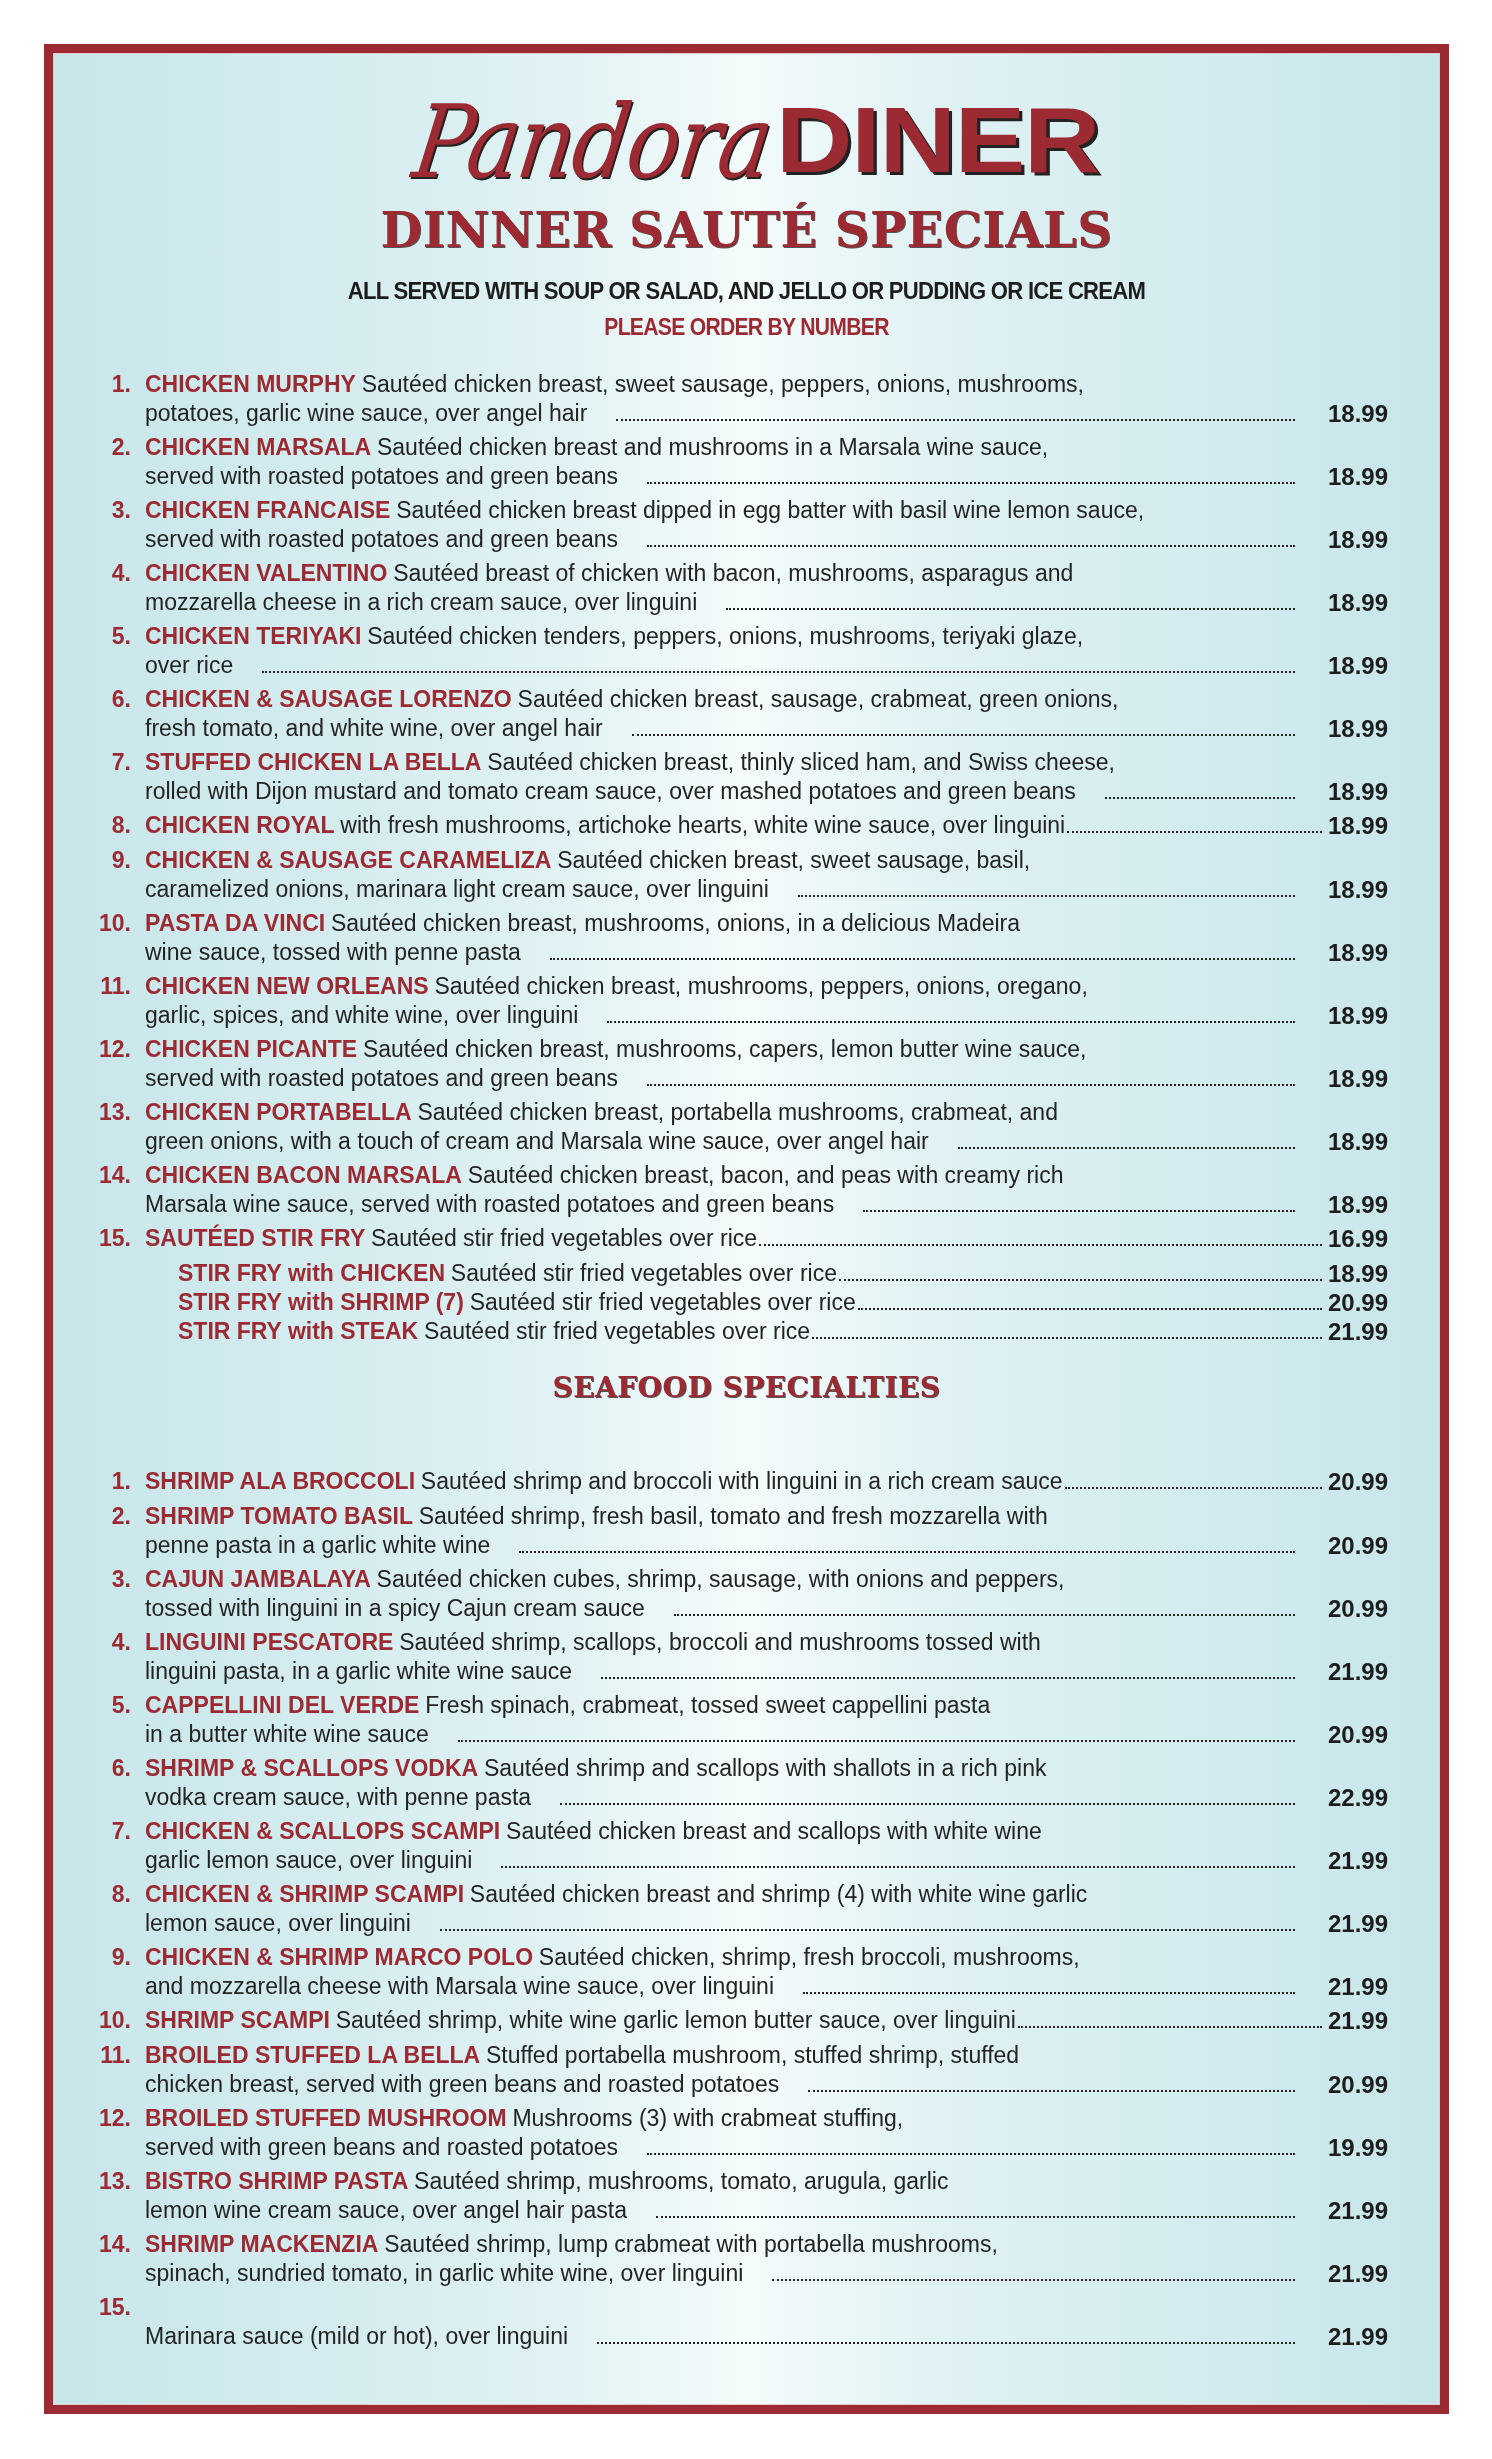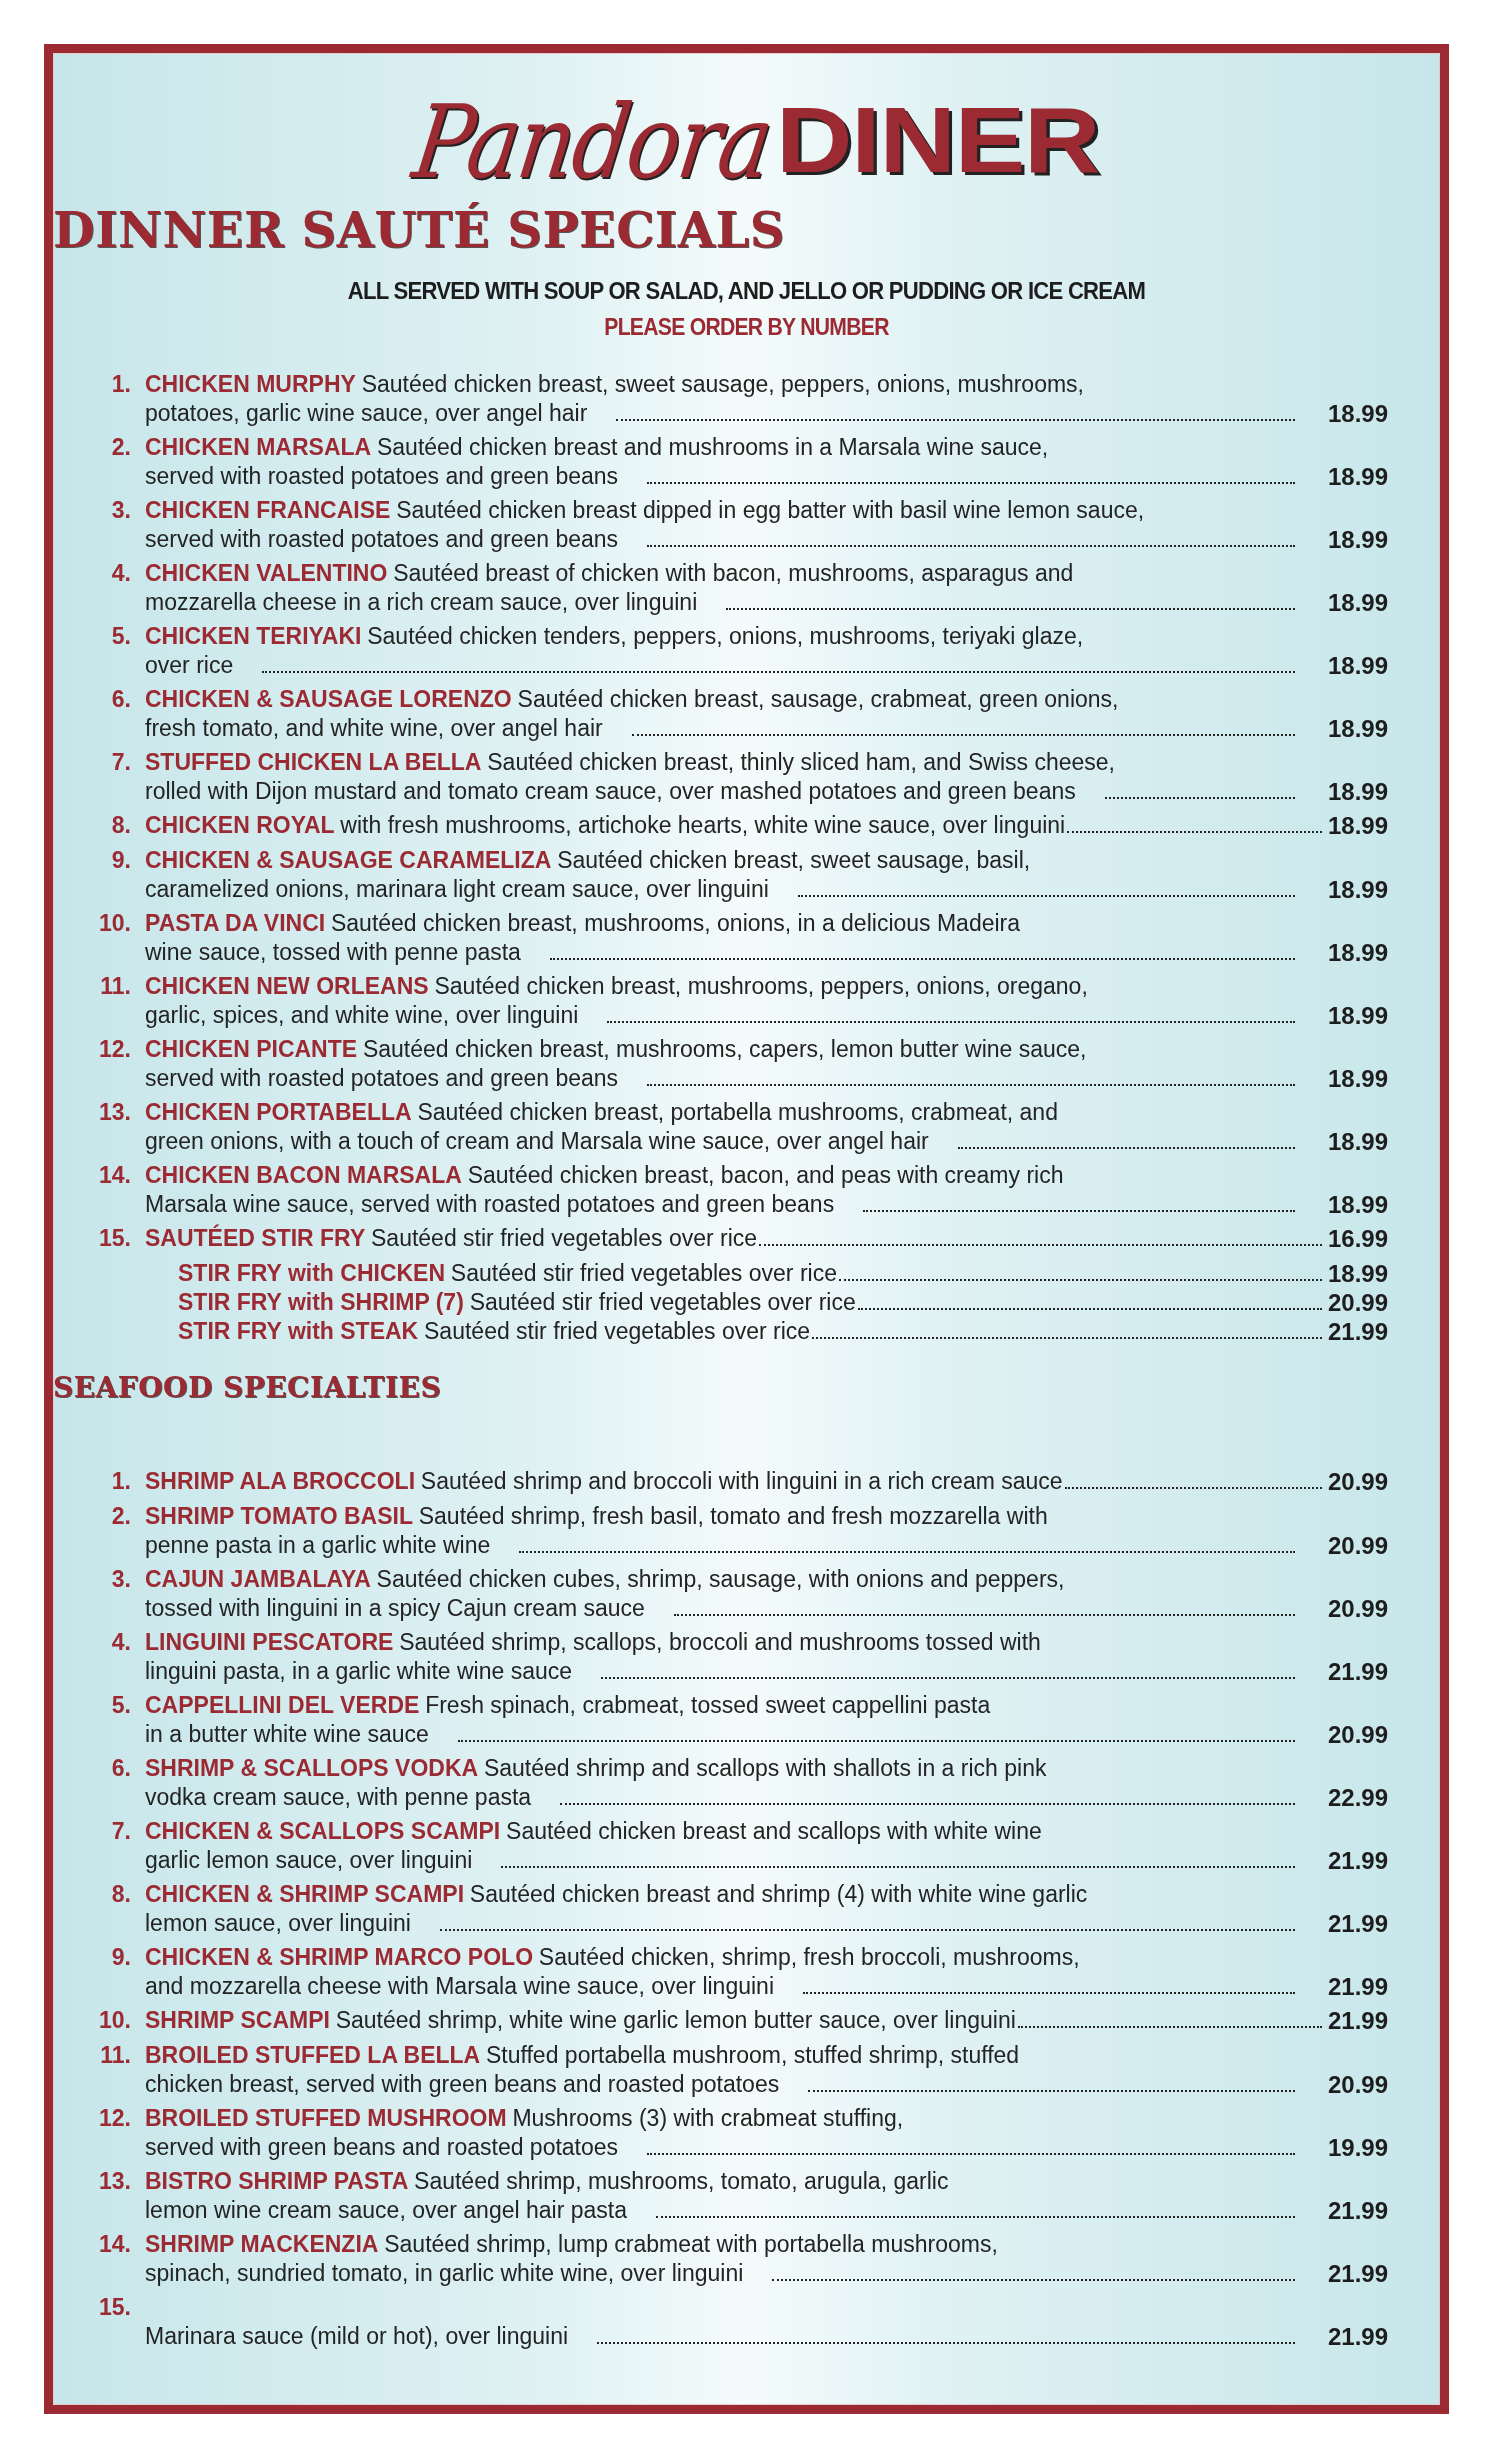--- a/index.html
+++ b/index.html
@@ -26,21 +26,21 @@
     font-size: 88px; color: #9b2a33; vertical-align: bottom; letter-spacing: -1.9px;
     text-shadow: 1.9px 1.9px 0 #222; transform: skewX(-8deg) scaleY(1.15); margin-right: 23px;
     font-weight: normal;
   }
   .logo-block {
     display: inline-block; font-family: "Liberation Sans", sans-serif; font-weight: 900;
     font-size: 92px; color: #9b2a33; vertical-align: bottom; letter-spacing: -1px;
     text-shadow: 2.9px 2.9px 0 #222; transform: scaleX(1.15); font-weight: bold;
   }
   .section-title {
-    position: absolute; left: 0; right: 0; text-align: left;
+    position: absolute; left: 0; right: 0; text-align: center;
     font-family: "DejaVu Serif", serif; color: #9b2a33; font-weight: bold;
     text-shadow: 1px 1px 0 #555; letter-spacing: 0.5px;
   }
   .subtitle {
     position: absolute; left: 0; right: 0; text-align: center;
     font-family: "Liberation Sans", sans-serif; font-weight: bold;
     font-size: 24px; color: #1d1d1d; letter-spacing: -0.8px; transform: scaleX(0.92);
   }
   .order-note {
     position: absolute; left: 0; right: 0; text-align: center;

